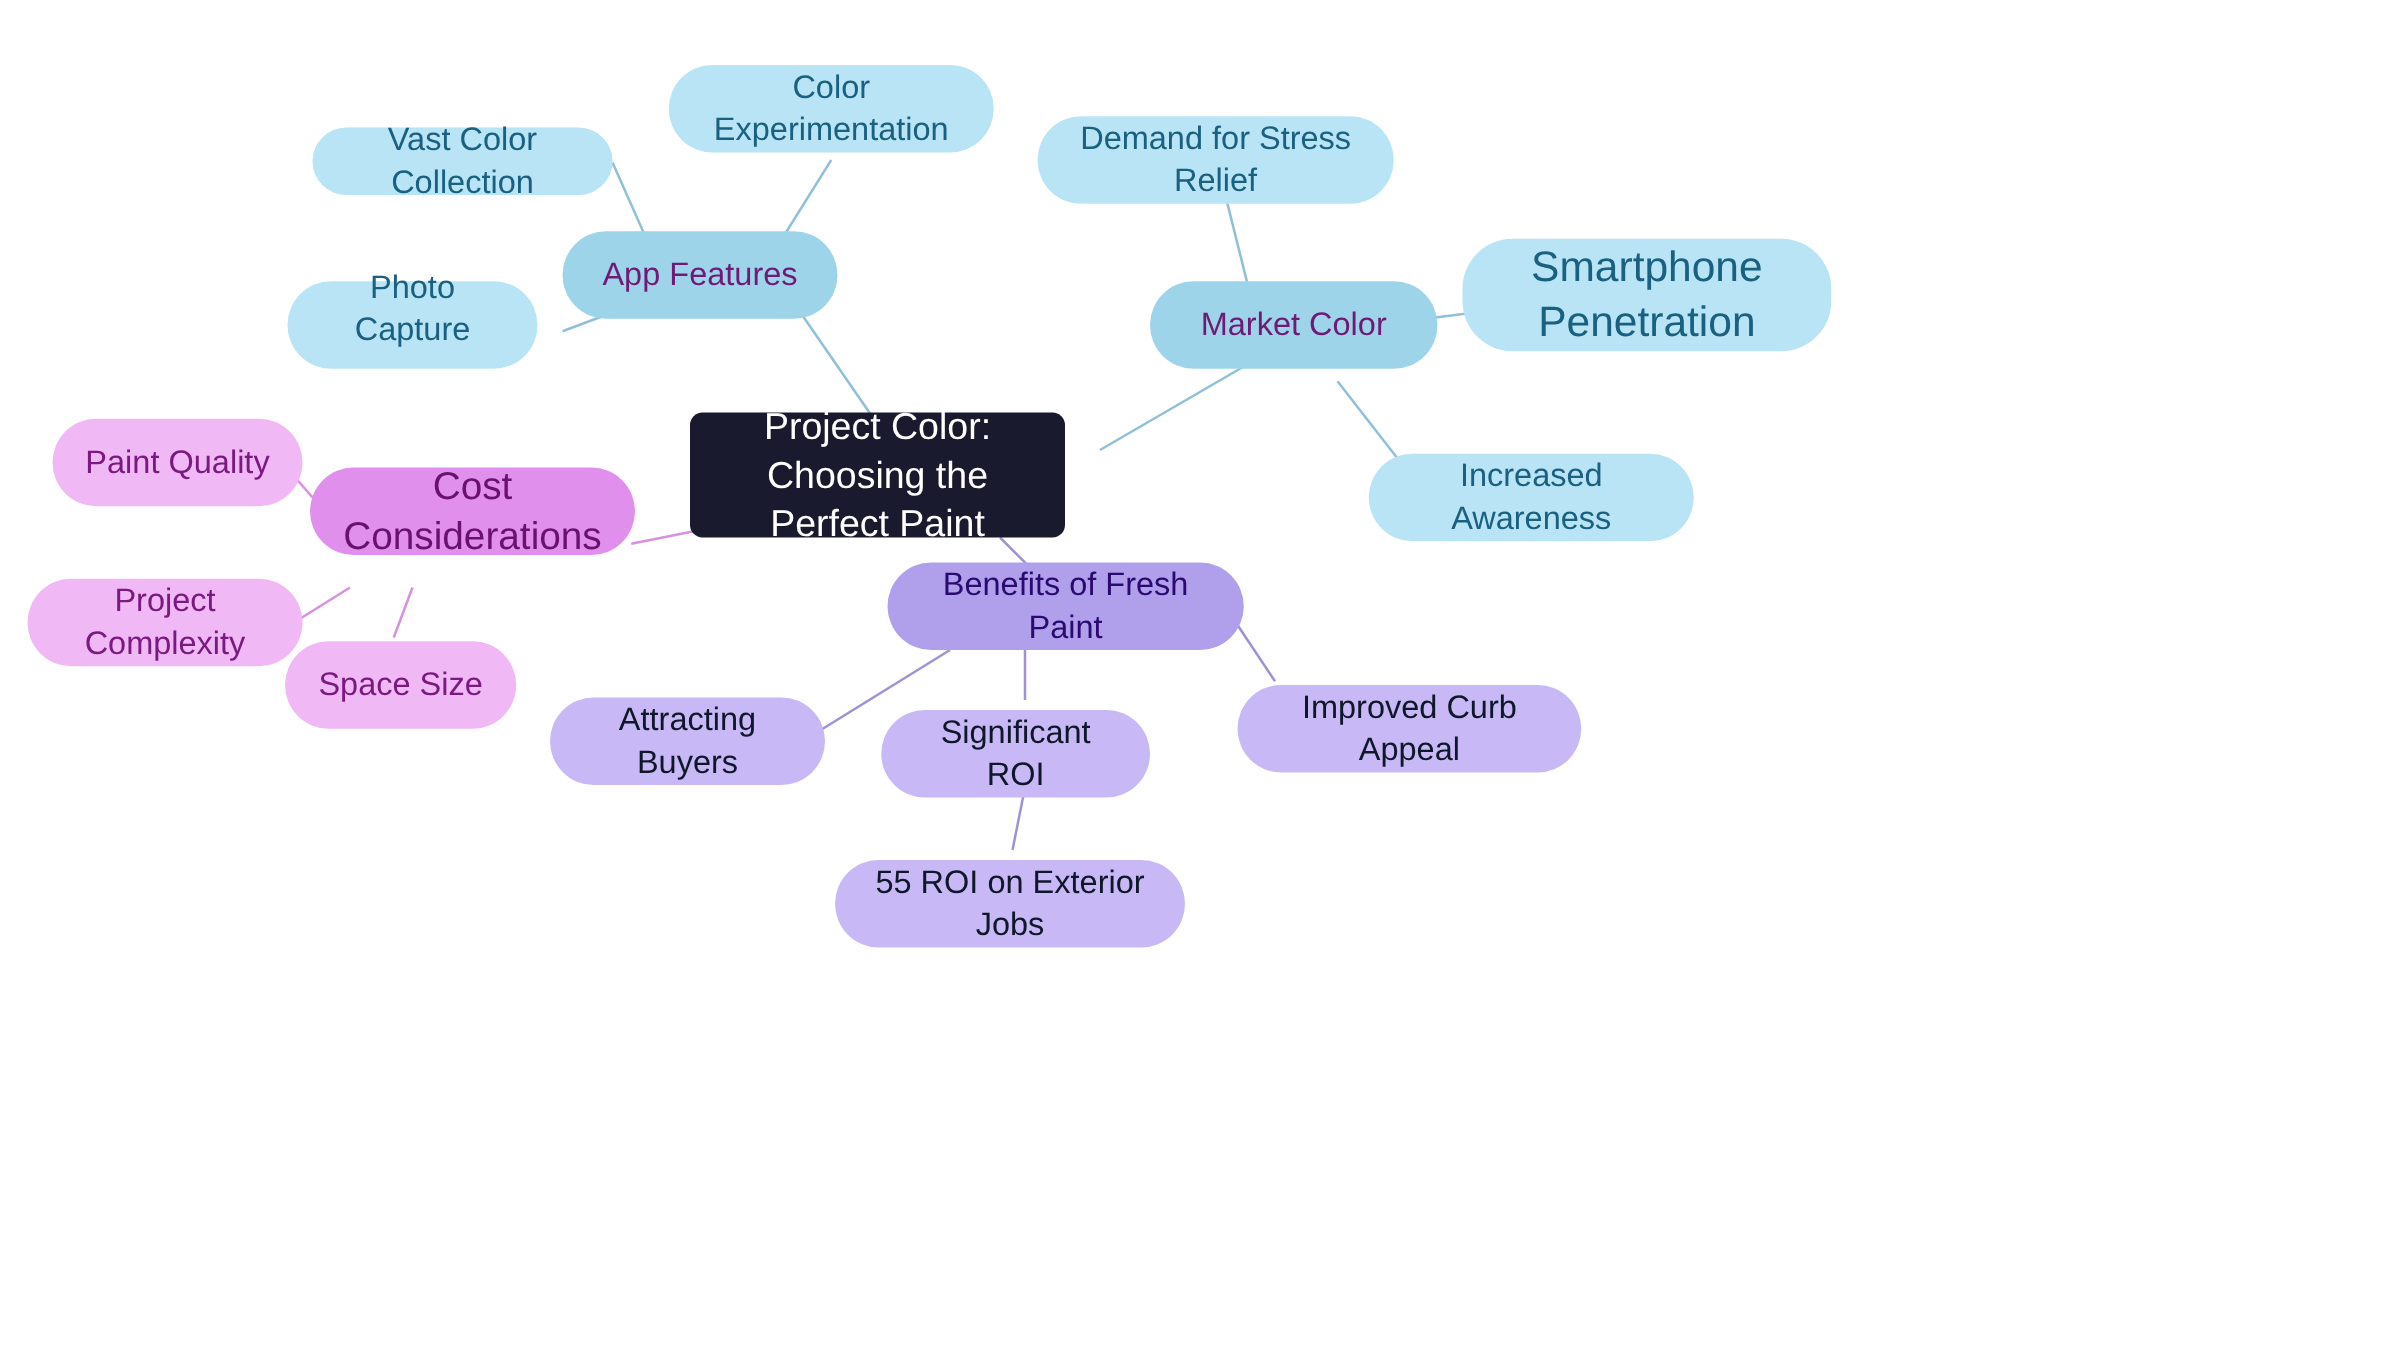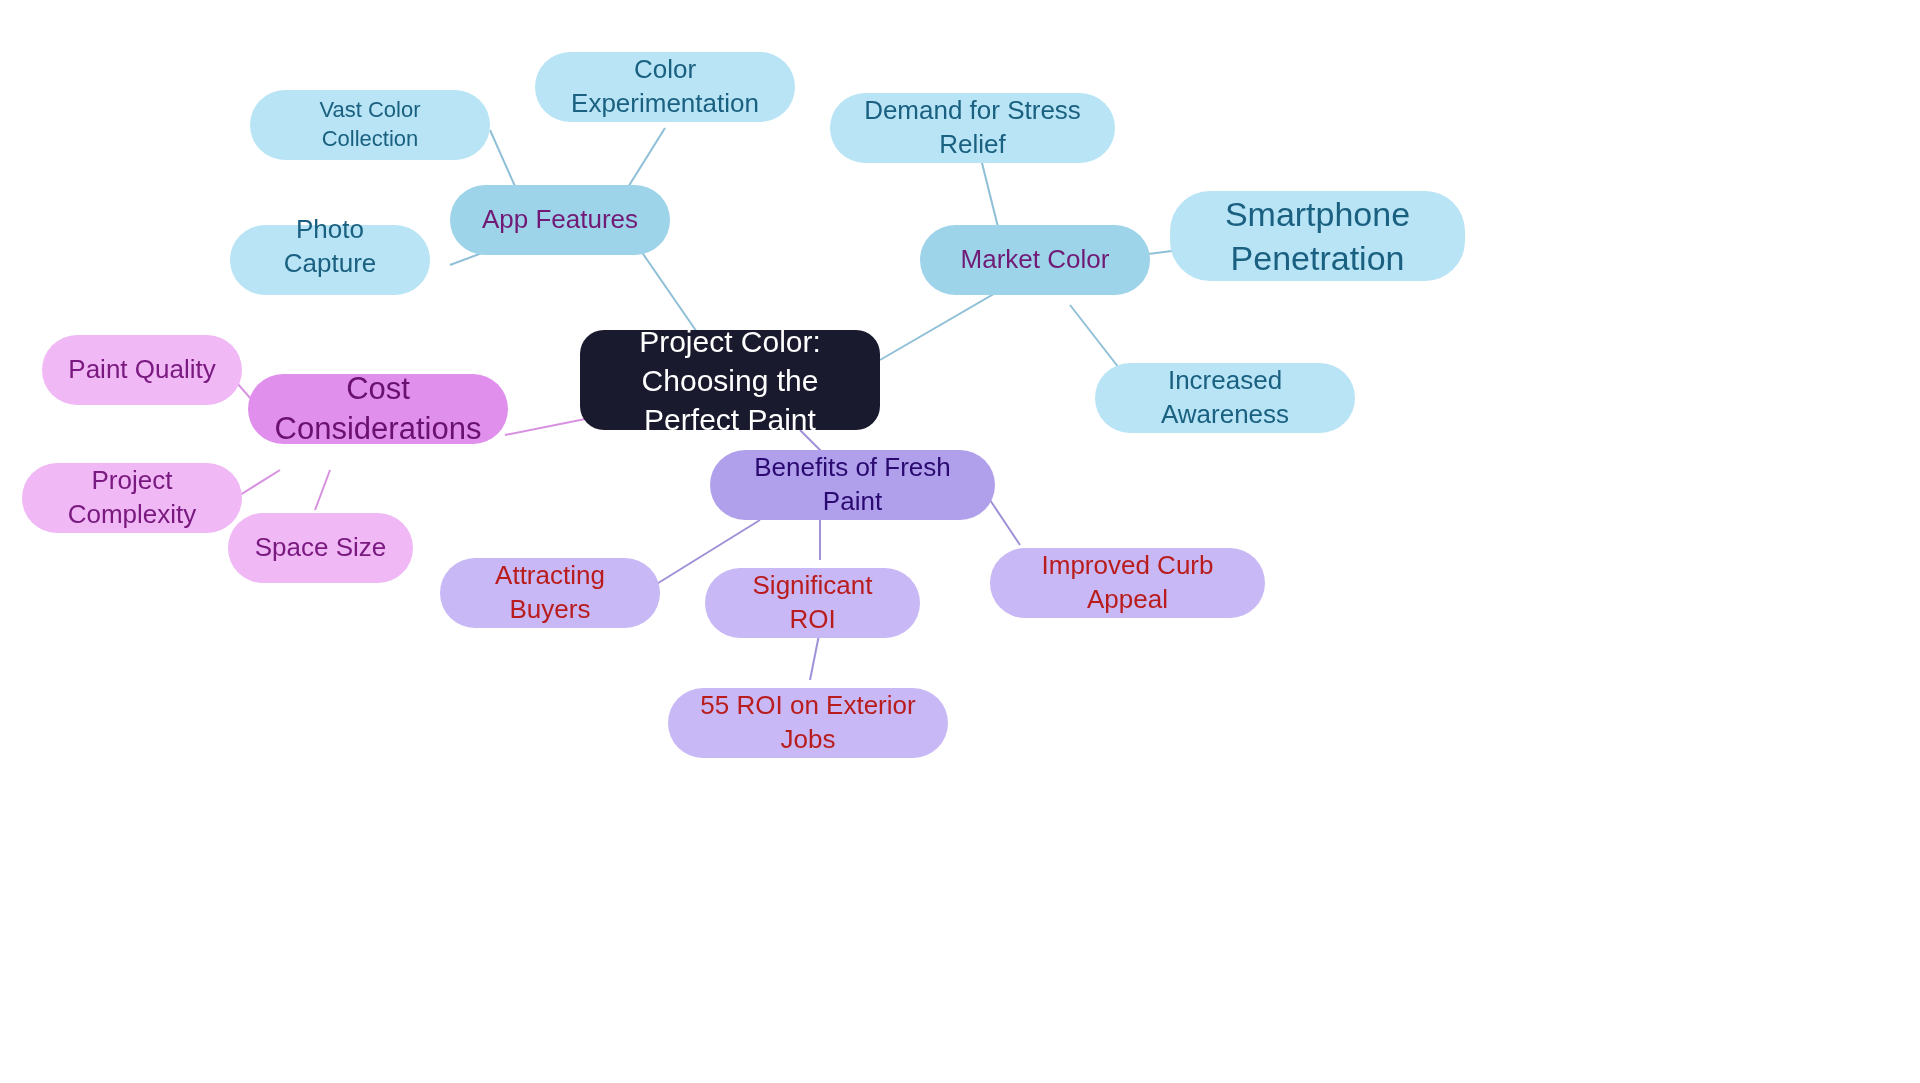--- a/index.html
+++ b/index.html
@@ -54,21 +54,21 @@
       background: #f0b8f5;
       color: #7a1a80;
       border: none;
     }
     .node-pink-dark {
       background: #e090ec;
       color: #6a1070;
     }
     .node-purple {
       background: #c8b8f5;
-      color: #b91c1c;
+      color: #0f172a;
     }
     .node-purple-dark {
       background: #b0a0ec;
       color: #2a0a70;
     }
   </style>
 </head>
 <body>
 
 <svg class="connections">
@@ -101,29 +101,29 @@
 
   <line x1="760" y1="520" x2="655" y2="585" stroke="#a090d8" stroke-width="2"></line>
 
   <line x1="820" y1="520" x2="820" y2="560" stroke="#a090d8" stroke-width="2"></line>
 
   <line x1="990" y1="500" x2="1020" y2="545" stroke="#a090d8" stroke-width="2"></line>
 
   <line x1="820" y1="630" x2="810" y2="680" stroke="#a090d8" stroke-width="2"></line>
 </svg>
 
-<div class="node node-center" style="left:580px; top:330px; width:300px; height:100px;">
+<div class="node node-center" style="left:552px; top:330px; width:300px; height:100px;border-radius:10px;">
   <span>Project Color: Choosing the Perfect Paint</span>
 </div>
 
 <div class="node node-blue-dark" style="left:450px; top:185px; width:220px; height:70px; font-size:26px;">
   <span>App Features</span>
 </div>
 
-<div class="node node-blue" style="left:250px; top:90px; width:240px; height:70px; font-size:22px;">
+<div class="node node-blue" style="left:250px; top:102px; width:240px; height:54px; font-size:26px;">
   <span>Vast Color Collection</span>
 </div>
 
 <div class="node node-blue" style="left:535px; top:52px; width:260px; height:70px; font-size:26px;">
   <span>Color Experimentation</span>
 </div>
 
 <div class="node node-blue" style="left:230px; top:225px; width:200px; height:70px; font-size:26px;align-items:flex-end;">
   <span>Photo Capture</span>
 </div>

